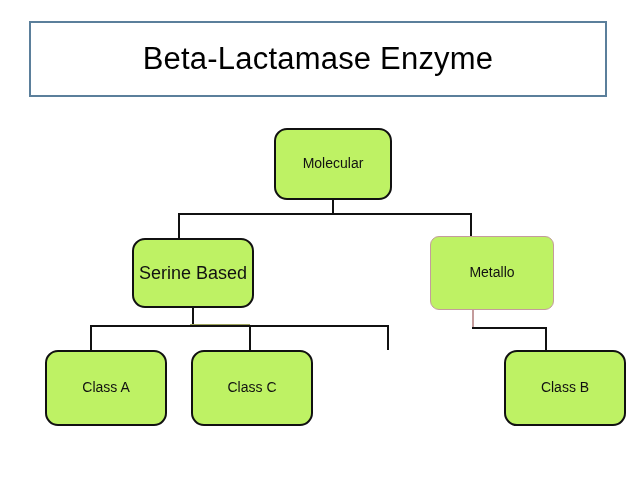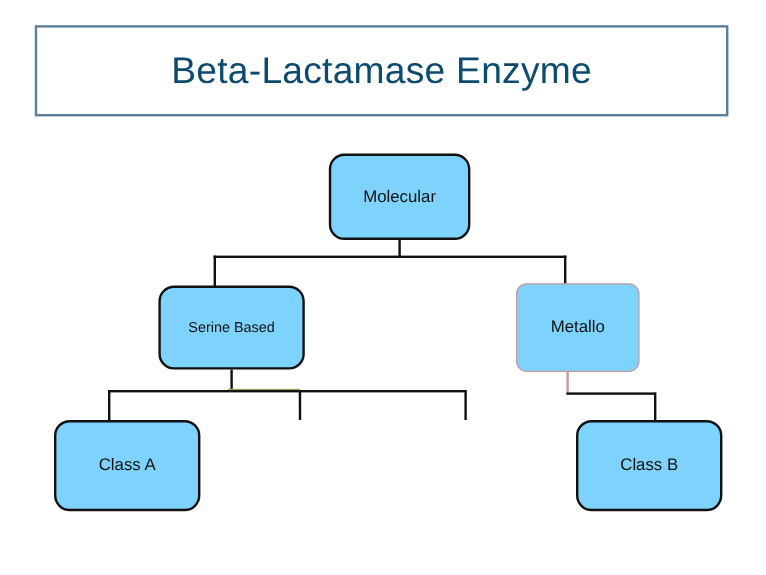--- a/index.html
+++ b/index.html
@@ -28,31 +28,31 @@
     border: 2px solid #5B7F9B;
     background: #ffffff;
     box-sizing: border-box;
     display: flex;
     align-items: center;
     justify-content: center;
   }
   .title-text {
     font-size: 31px;
     font-weight: 400;
-    color: #0c4a6e;
+    color: #000000;
     letter-spacing: 0.2px;
     line-height: 1.1;
     white-space: nowrap;
   }
 
   
   .node {
     position: absolute;
     box-sizing: border-box;
-    background: #7dd3fc;
+    background: #bef264;
     display: flex;
     flex-direction: row;
     align-items: center;
     justify-content: center;
     text-align: center;
     color: #111111;
     z-index: 3;
   }
   .node-black {
     border: 2.6px solid #111111;
@@ -74,45 +74,45 @@
     width: 118px;
     height: 72px;
     font-size: 14px;
   }
   
   #node-serine {
     left: 132px;
     top: 238px;
     width: 122px;
     height: 70px;
-    font-size: 12px;
+    font-size: 18px;
   }
   
   #node-metallo {
     left: 430px;
     top: 236px;
-    width: 103px;
+    width: 124px;
     height: 74px;
     font-size: 14px;
   }
   #node-metallo .node-line {
     line-height: 1.85;
   }
 
   
   .node-leaf {
     top: 350px;
     height: 76px;
     width: 122px;
     font-size: 14px;
   }
   #node-class-a { left: 45px; }
   #node-class-c { left: 191px; }
   #node-class-d { left: 337px; }
-  #node-class-b { left: 480px; }
+  #node-class-b { left: 504px; }
 
   
   .conn {
     position: absolute;
     background: #111111;
     z-index: 1;
   }
   .conn-rose { background: #C49C9C; }
   .conn-olive { background: #9FA45E; }
 
@@ -172,17 +172,20 @@
     <span class="node-line">Serine Based</span>
   </div>
 
   <div class="node node-rose" id="node-metallo">
     <span class="node-line">Metallo</span>
   </div>
 
   <div class="node node-black node-leaf" id="node-class-a">
     <span class="node-line">Class A</span>
   </div>
+  <div class="node node-black node-leaf" id="node-class-c">
+    <span class="node-line">Class C</span>
+  </div>
   <div class="node node-black node-leaf" id="node-class-b">
     <span class="node-line">Class B</span>
   </div>
 
 </div>
 
 </body></html>

